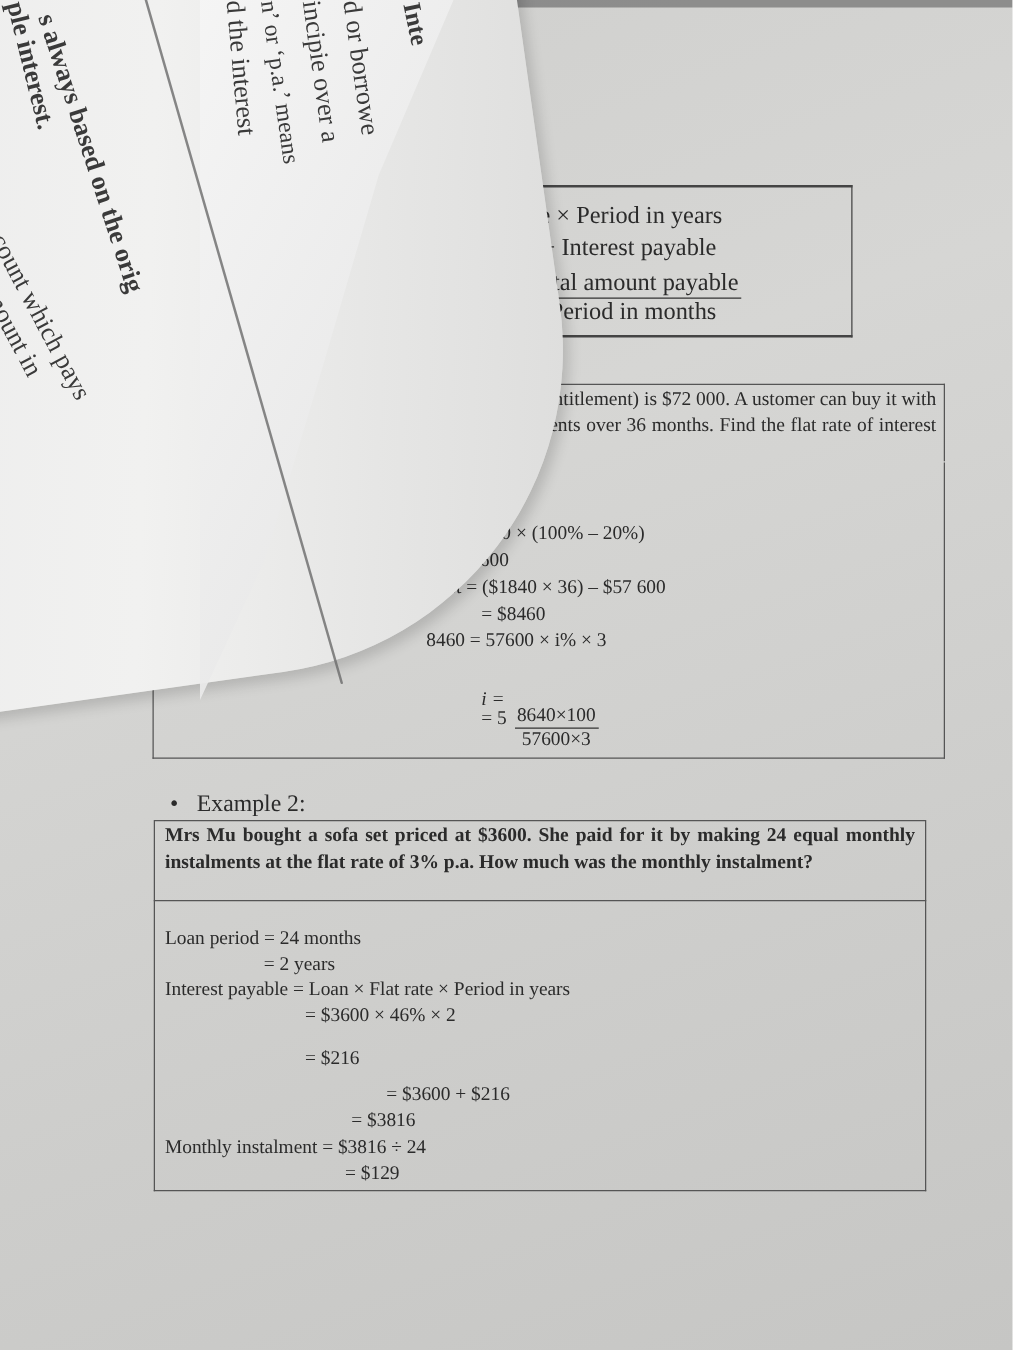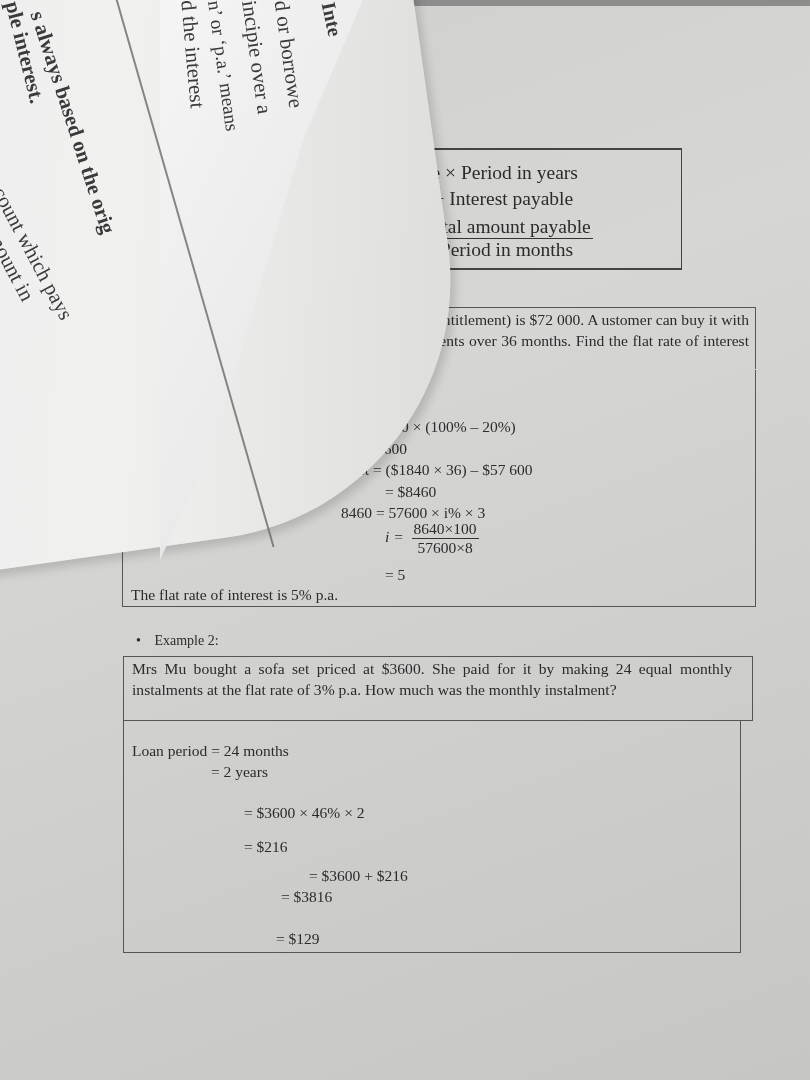--- a/index.html
+++ b/index.html
@@ -14,21 +14,21 @@
   .heading-purchase { position:absolute; left:282px; top:103px; font-size:21px; font-weight:bold; color:#2b2b2b; }
   .formula-box {
     position:absolute; left:187px; top:148px; width:494px; height:118px;
     border-top:2px solid #444; border-bottom:2px solid #444; border-right:1.5px solid #444;
   }
   .fline { position:absolute; font-size:19.5px; color:#2b2b2b; white-space:nowrap; }
   .frac { display:inline-block; vertical-align:middle; text-align:center; }
   .frac .num { display:block; border-bottom:1.5px solid #333; padding:0 2px; }
   .frac .den { display:block; padding:0 2px; }
 
-  .ex-title { position:absolute; font-size:14px; color:#2b2b2b; }
+  .ex-title { position:absolute; font-size:19px; color:#2b2b2b; }
   .problem-box {
     position:absolute; border:1.3px solid #555;
     font-size:15.6px; line-height:21px; text-align:justify; color:#2b2b2b;
   }
   .sol-box { position:absolute; border:1.3px solid #555; border-top:none; }
   .sline { position:absolute; font-size:15.5px; color:#2b2b2b; white-space:nowrap; }
 
   
   .curl {
     position:absolute; left:-120px; top:-60px; width:520px; height:640px;
@@ -76,41 +76,42 @@
   <div class="problem-box" style="left:122px; top:307px; width:620px; height:60px; padding:1px 6px 0 6px; border-bottom:none;">e price of a new car (including the Certificate of Entitlement) is $72 000. A ustomer can buy it with a 20% downpayment and $1840 monthly instalments over 36 months. Find the flat rate of interest of the instalments.</div>
   <div class="sol-box" style="left:122px; top:370px; width:632px; height:236px;">
     <div class="sline" style="left:6px; top:24px;">Let the flat rate of interest be i% p.a.</div>
     <div class="sline" style="left:191px; top:48px;">Loan = $72000 × (100% – 20%)</div>
     <div class="sline" style="left:225px; top:70px;">= $57600</div>
     <div class="sline" style="left:165px; top:91px;">Total interest = ($1840 × 36) – $57 600</div>
     <div class="sline" style="left:262px; top:113px;">= $8460</div>
     <div class="sline" style="left:218px; top:134px;">8460 = 57600 × i% × 3</div>
     <div class="sline" style="left:262px; top:150px;">
       <span style="font-style:italic;">i =</span>
-      <span class="frac" style="margin-left:4px;">
+      <span class="frac" style="margin-left:4px;margin-top:44px;">
         <span class="num">8640×100</span>
-        <span class="den">57600×8</span>
+        <span class="den">57600×3</span>
       </span>
     </div>
     <div class="sline" style="left:262px; top:196px;">= 5</div>
-    <div class="sline" style="left:8px; top:216px;">The flat rate of interest is 5% p.a.</div>
   </div>
 
   <div class="ex-title" style="left:136px; top:633px;">
     <span>•</span>
     <span style="margin-left:10px;">Example 2:</span>
   </div>
-  <div class="problem-box" style="left:123px; top:656px; width:600px; height:62px; padding:1px 20px 0 8px;">Mrs Mu bought a sofa set priced at $3600. She paid for it by making 24 equal monthly instalments at the flat rate of 3% p.a. How much was the monthly instalment?</div>
+  <div class="problem-box" style="left:123px; top:656px; width:600px; height:62px; padding:1px 8px 0 8px;font-weight:bold;">Mrs Mu bought a sofa set priced at $3600. She paid for it by making 24 equal monthly instalments at the flat rate of 3% p.a. How much was the monthly instalment?</div>
   <div class="sol-box" style="left:123px; top:720px; width:616px; height:232px;">
     <div class="sline" style="left:8px; top:22px;">Loan period = 24 months</div>
     <div class="sline" style="left:87px; top:43px;">= 2 years</div>
+    <div class="sline" style="left:8px; top:63px;">Interest payable = Loan × Flat rate × Period in years</div>
     <div class="sline" style="left:120px; top:84px;">= $3600 × 46% × 2</div>
     <div class="sline" style="left:120px; top:118px;">= $216</div>
     <div class="sline" style="left:157px; top:147px;margin-left:28px;">= $3600 + $216</div>
     <div class="sline" style="left:157px; top:168px;">= $3816</div>
+    <div class="sline" style="left:8px; top:189px;">Monthly instalment = $3816 ÷ 24</div>
     <div class="sline" style="left:152px; top:210px;">= $129</div>
   </div>
 </div>
 
 <div>
   <div class="curl"></div>
   <div class="curl-edge"></div>
   <div class="curl-line"></div>
 
   <div class="vtext bold" style="left:320px; top:2px; font-size:20px; transform:rotate(-12deg);">Inte</div>

